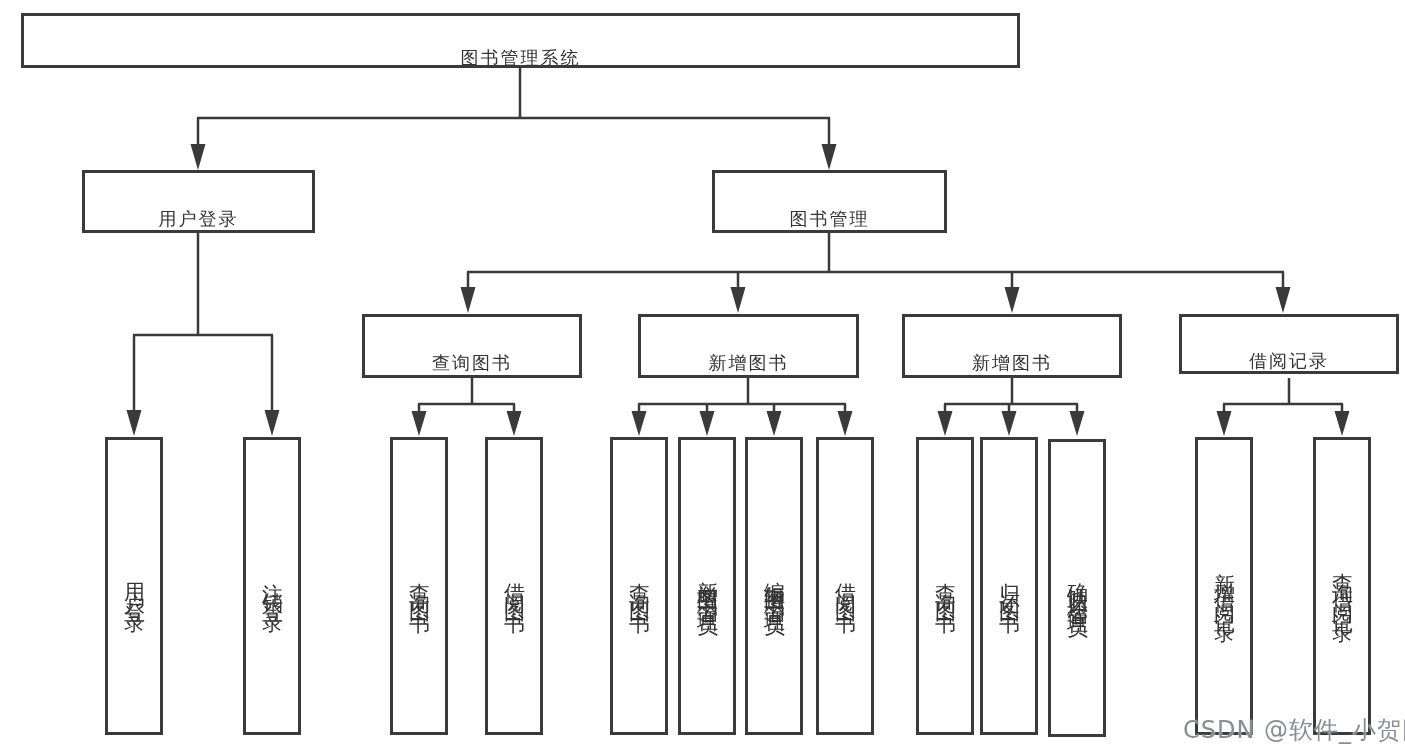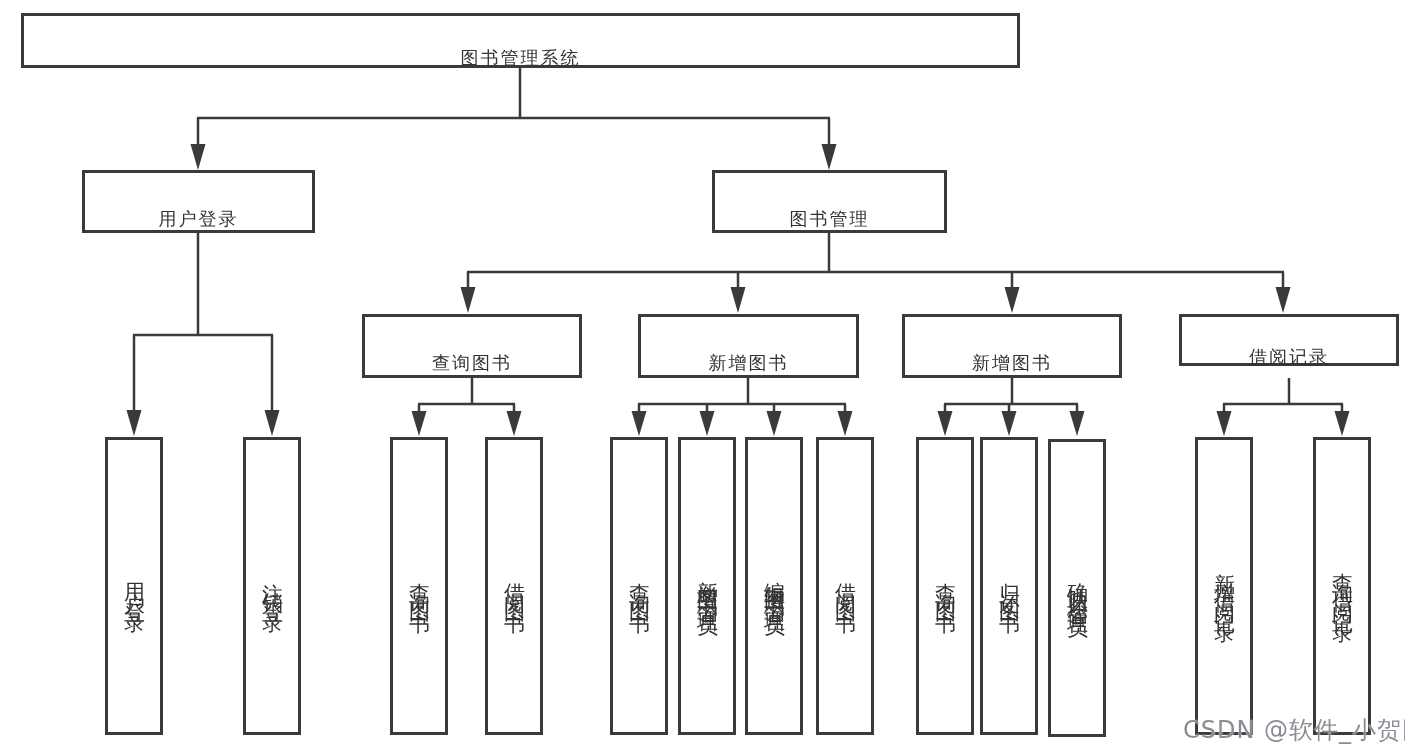--- a/index.html
+++ b/index.html
@@ -141,21 +141,21 @@
 
   <div class="node" style="left:362px;top:314px;width:220px;height:64px;">
     <span class="hlabel">查询图书</span>
   </div>
   <div class="node" style="left:638px;top:314px;width:221px;height:64px;">
     <span class="hlabel">新增图书</span>
   </div>
   <div class="node" style="left:902px;top:314px;width:220px;height:64px;">
     <span class="hlabel">新增图书</span>
   </div>
-  <div class="node" style="left:1179px;top:314px;width:220px;height:52px;text-decoration:underline;">
+  <div class="node" style="left:1179px;top:314px;width:220px;height:60px;">
     <span class="hlabel">借阅记录</span>
   </div>
 
   <div class="node" style="left:105px;top:437px;width:58px;height:298px;">
     <span class="vlabel">用户登录</span>
   </div>
   <div class="node" style="left:243px;top:437px;width:58px;height:298px;">
     <span class="vlabel">注销登录</span>
   </div>
 

